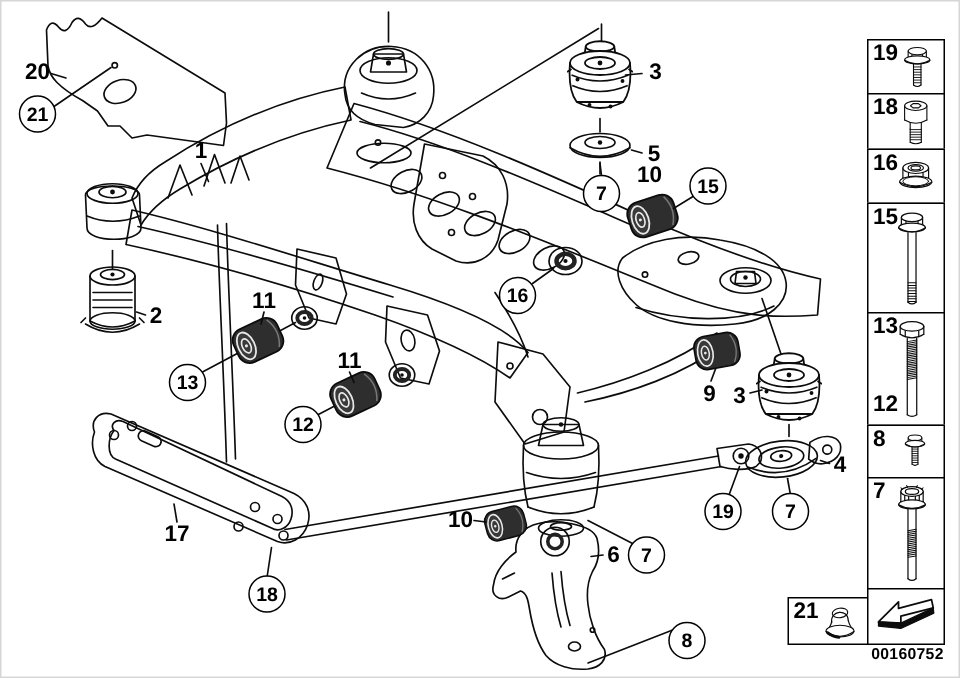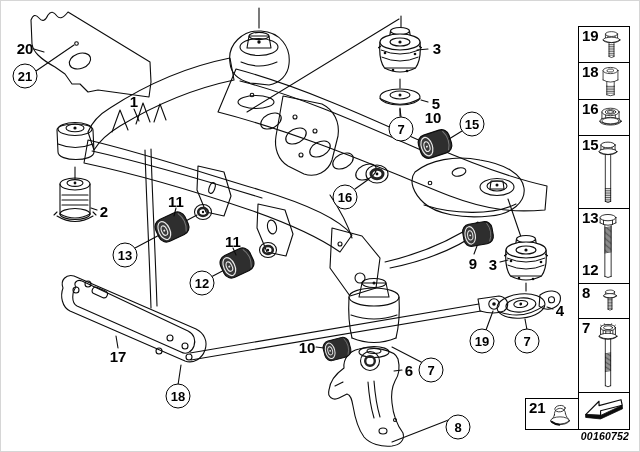--- a/index.html
+++ b/index.html
@@ -38,21 +38,21 @@
   .b18{top:62px;height:38px}   .b18 svg{right:5px;top:2px}
   .b16{top:99px;height:37px}   .b16 svg{right:4px;top:3px}
   .b15{top:135px;height:74px}  .b15 svg{right:6px;top:3px}
   .b13{top:208px;height:76px}  .b13 svg{right:6px;top:2px}
   .b8 {top:283px;height:36px}  .b8 svg{right:6px;top:2px}
   .b7 {top:318px;height:75px}  .b7 svg{right:6px;top:2px}
   .barrow{top:392px;height:38px} .barrow svg{left:2px;top:2px}
   .bcap{left:525px;top:398px;width:54.5px;height:32px} .bcap svg{right:3px;top:1px}
   #docid{
     position:absolute;left:579px;top:430px;width:52px;text-align:center;
-    font-size:10.5px;font-weight:600;letter-spacing:.2px;font-style:italic;
+    font-size:10.5px;font-weight:600;letter-spacing:.2px;
   }
   .artline{fill:none;stroke:#0c0c0c;stroke-width:1.1;stroke-linecap:round;stroke-linejoin:round;}
 </style>
 </head>
 <body>
 
 <div class="stage">
 
   <svg id="art" width="640" height="452" viewBox="0 0 640 452">
     <defs>

